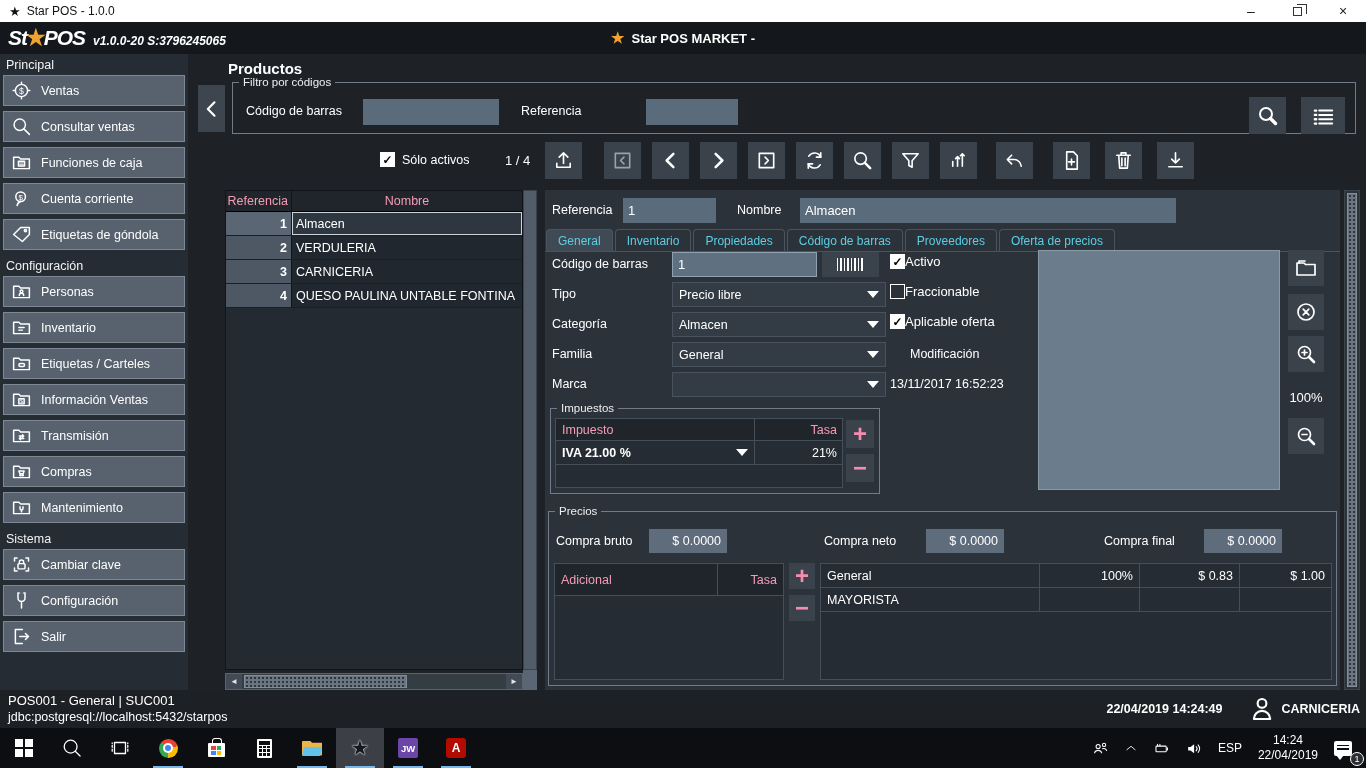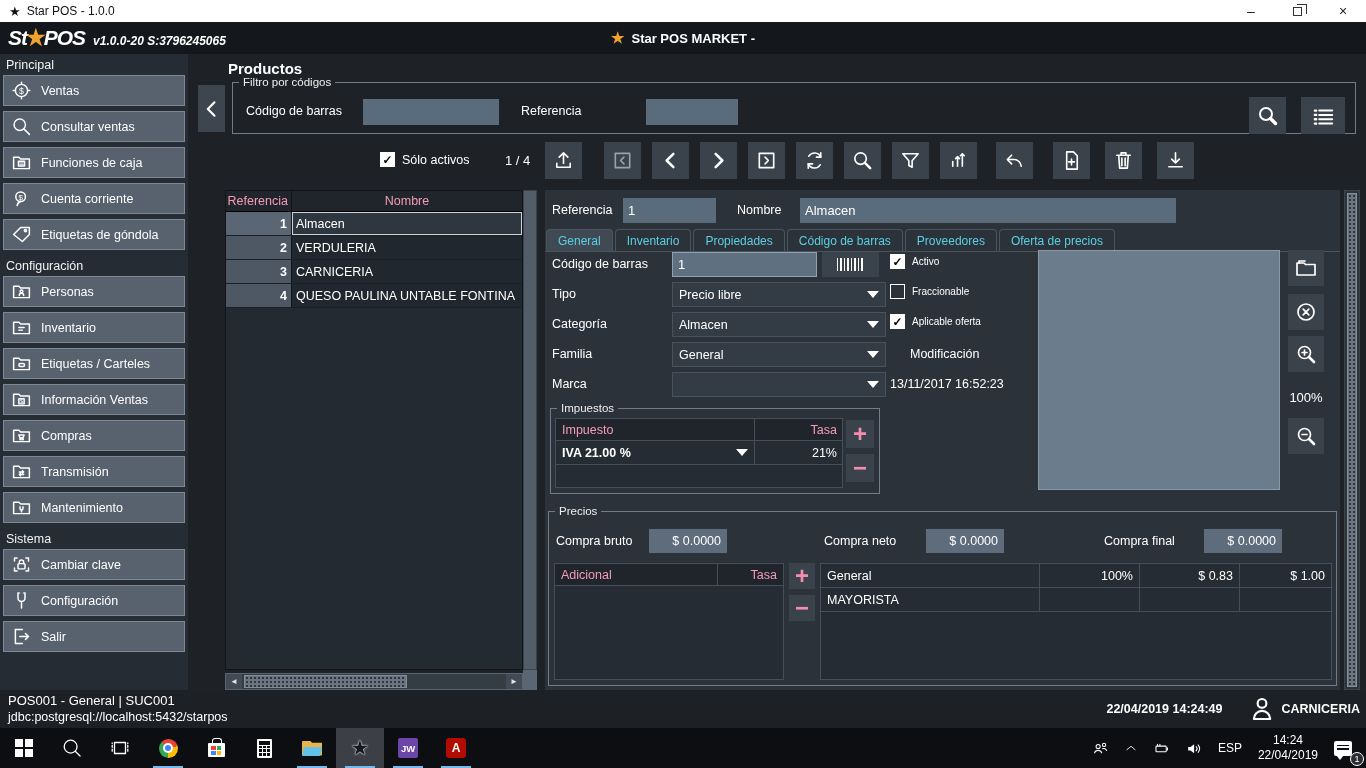--- a/index.html
+++ b/index.html
@@ -79,21 +79,21 @@
   .d-input { position:absolute; height:25px; background:#5a6b7c; border:none; color:#fff; font-size:13px; padding:0 5px; font-family:"Liberation Sans",sans-serif; }
 
   .tabs { position:absolute; left:1px; top:39px; height:22px; display:flex; }
   .tab { padding:0 11px; margin-right:2px; display:flex; align-items:center; font-size:12px; color:#5bcfe3; background:#2c323a; border:1px solid #4a545f; border-bottom:none; border-radius:4px 4px 0 0; }
   .tab.active { background:#404a55; }
   .tab-content-line { position:absolute; left:0; top:61px; right:0; border-top:1px solid #4a545f; }
 
   .form-label { position:absolute; left:7px; font-size:12.5px; }
   .select { position:absolute; left:127px; width:214px; height:25px; background:#333b45; border:1px solid #49525c; display:flex; align-items:center; padding:0 6px; font-size:12.5px; }
   .select .caret { margin-left:auto; width:0; height:0; border-left:6px solid transparent; border-right:6px solid transparent; border-top:7px solid #fff; }
-  .chk-row { position:absolute; left:345px; display:flex; align-items:center; gap:7px; font-size:10px; }
+  .chk-row { position:absolute; left:345px; display:flex; align-items:center; gap:0; font-size:13px; }
 
   .tax-group { left:5px; top:212px; width:330px; height:92px; }
   .tax-table { position:absolute; left:4px; top:4px; width:288px; bottom:5px; background:#262c34; border:1px solid #454f59; }
   .tax-head { display:flex; height:22px; background:#20252c; border-bottom:1px solid #454f59; color:#f49cb6; font-size:12.5px; }
   .tax-head .tc1 { flex:1; display:flex; align-items:center; padding-left:6px; }
   .tax-head .tc2 { width:88px; border-left:1px solid #454f59; display:flex; align-items:center; justify-content:flex-end; padding-right:5px; }
   .tax-row { display:flex; height:24px; border-bottom:1px solid #454f59; font-size:12.5px; }
   .tax-row .tc1 { flex:1; display:flex; align-items:center; padding:0 6px; font-weight:bold; }
   .tax-row .tc1 .caret { margin-left:auto; width:0; height:0; border-left:6px solid transparent; border-right:6px solid transparent; border-top:7px solid #fff; }
   .tax-row .tc2 { width:88px; border-left:1px solid #454f59; display:flex; align-items:center; justify-content:flex-end; padding-right:5px; }
@@ -101,21 +101,21 @@
 
   .img-box { position:absolute; left:493px; top:60px; width:242px; height:240px; background:#6b7d8d; border:1px solid #8a99a6; }
   .img-btn { position:absolute; left:743px; width:36px; height:36px; background:#3a424b; display:flex; align-items:center; justify-content:center; }
   .img-btn svg { width:24px; height:24px; }
   .zoom-label { position:absolute; left:741px; width:40px; text-align:center; font-size:13px; }
 
   .price-group { left:3px; top:315px; width:789px; height:181px; }
   .p-val { position:absolute; top:12px; width:78px; height:24px; background:#5f6c7c; display:flex; align-items:center; justify-content:flex-end; padding-right:6px; font-size:12.5px; }
   .p-lbl { position:absolute; top:17px; font-size:12.5px; }
   .ptable { position:absolute; top:46px; bottom:5px; background:#262c34; border:1px solid #454f59; font-size:12.5px; }
-  .pt-head { display:flex; height:22px; background:#20252c; border-bottom:1px solid #454f59; color:#f49cb6; }
+  .pt-head { display:flex; height:32px; background:#20252c; border-bottom:1px solid #454f59; color:#f49cb6; }
   .pt-row { display:flex; height:24px; border-bottom:1px solid #454f59; }
   .cell { display:flex; align-items:center; padding:0 6px; border-left:1px solid #454f59; }
   .cell:first-child { border-left:none; }
   .cell.r { justify-content:flex-end; }
 
   .detail-vscroll { position:absolute; left:1156px; top:136px; width:16px; height:500px; background:#2c323a; border:1px solid #3a424b; }
   .dv-thumb { position:absolute; inset:2px; border:1px solid #828c97; }
 
   
   .statusbar { position:absolute; left:0; right:0; top:690px; height:38px; background:#1d2126; }
@@ -278,35 +278,35 @@
           <rect x="9" y="11" width="6" height="6"></rect>
           <text x="12" y="16" font-size="6.5" text-anchor="middle" fill="#fff" stroke="none">$</text>
         </svg>
       </span>
     <span>Información Ventas</span>
   </div>
   <div class="side-item">
     <span class="icn">
         <svg viewBox="0 0 24 24" class="stroke">
           <path d="M3 6h6l2 2h10v11H3z"></path>
+          <path d="M9.5 12.5h5m-1.4-1.4l1.4 1.4-1.4 1.4M14.5 15.5h-5m1.4-1.4L9.5 15.5l1.4 1.4"></path>
+        </svg>
+      </span>
+    <span>Transmisión</span>
+  </div>
+  <div class="side-item">
+    <span class="icn">
+        <svg viewBox="0 0 24 24" class="stroke">
+          <path d="M3 6h6l2 2h10v11H3z"></path>
           <path d="M9 11.5h6l-1.2 3.2h-3.6z"></path>
           <circle cx="10.8" cy="16.3" r=".7"></circle>
           <circle cx="13.4" cy="16.3" r=".7"></circle>
         </svg>
       </span>
     <span>Compras</span>
-  </div>
-  <div class="side-item">
-    <span class="icn">
-        <svg viewBox="0 0 24 24" class="stroke">
-          <path d="M3 6h6l2 2h10v11H3z"></path>
-          <path d="M9.5 12.5h5m-1.4-1.4l1.4 1.4-1.4 1.4M14.5 15.5h-5m1.4-1.4L9.5 15.5l1.4 1.4"></path>
-        </svg>
-      </span>
-    <span>Transmisión</span>
   </div>
   <div class="side-item">
     <span class="icn">
         <svg viewBox="0 0 24 24" class="stroke">
           <path d="M3 6h6l2 2h10v11H3z"></path>
           <path d="M10.3 11v2.2a1.7 1.7 0 003.4 0V11M12 14.9V17"></path>
         </svg>
       </span>
     <span>Mantenimiento</span>
   </div>

